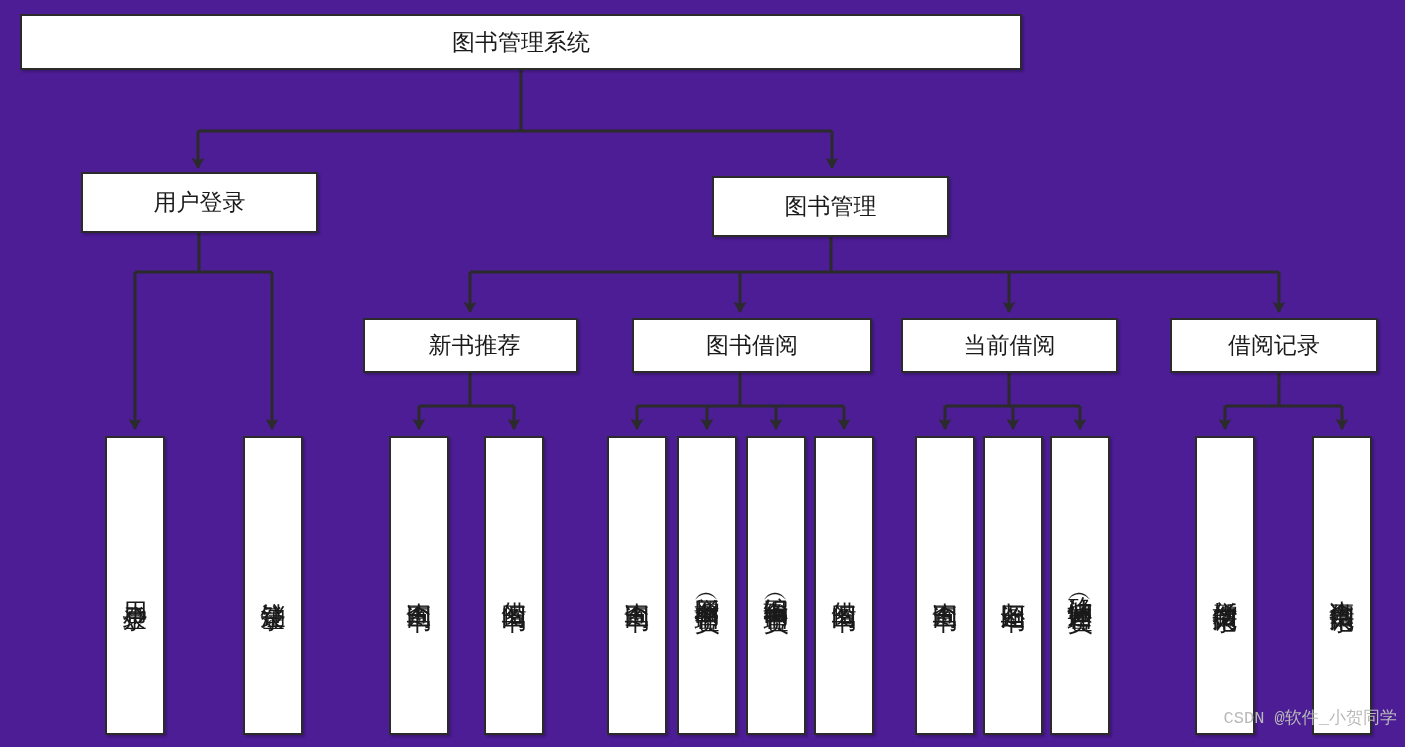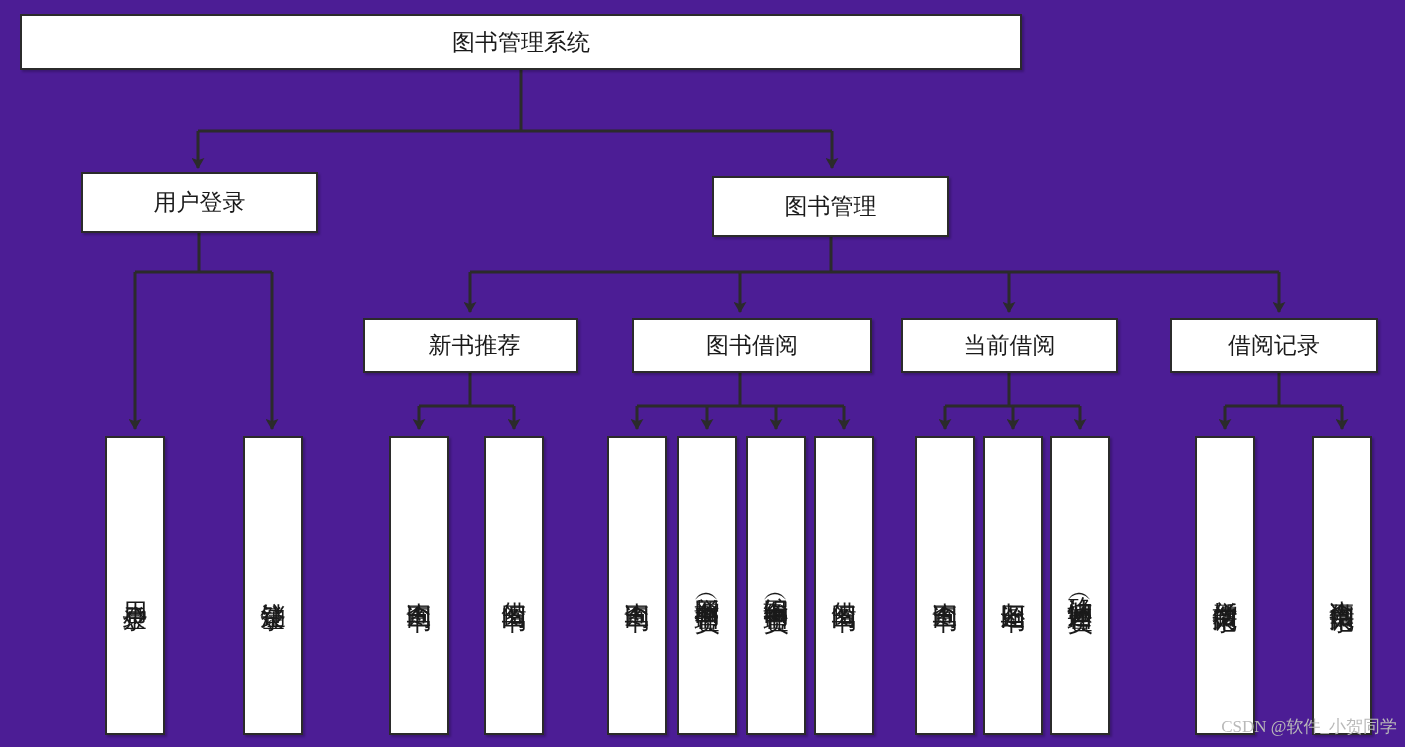--- a/index.html
+++ b/index.html
@@ -56,26 +56,26 @@
     writing-mode: vertical-rl;
     text-orientation: upright;
     font-size: 25px;
     letter-spacing: 2px;
     line-height: 1;
     white-space: nowrap;
   }
   .watermark {
     position: absolute;
     right: 8px;
-    bottom: 9px;
+    bottom: 18px;
     font-size: 17px;
     color: #b9b9b9;
     z-index: 6;
     white-space: nowrap;
-    font-family: Liberation Serif, serif;
+    font-family: Liberation Mono, monospace;
   }
 </style>
 </head>
 <body>
 
 <div id="canvas">
 
   <svg id="diagram-svg" viewBox="0 0 1405 747" xmlns="http://www.w3.org/2000/svg">
     <defs>
       <marker id="arrow" viewBox="0 0 12 14" refX="11" refY="7" markerWidth="11" markerHeight="13" orient="auto-start-reverse" markerUnits="userSpaceOnUse">

